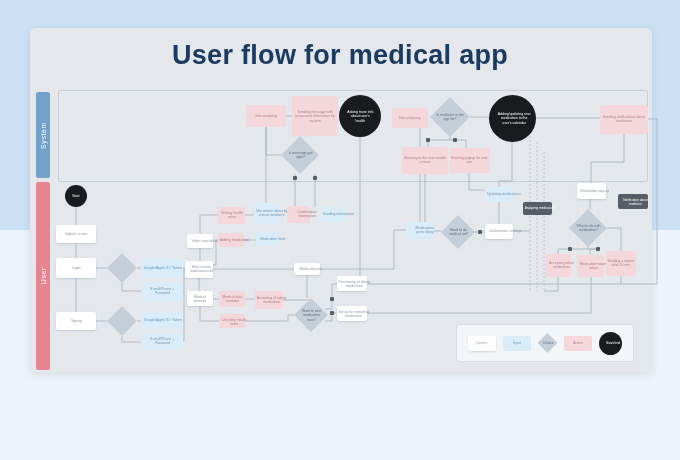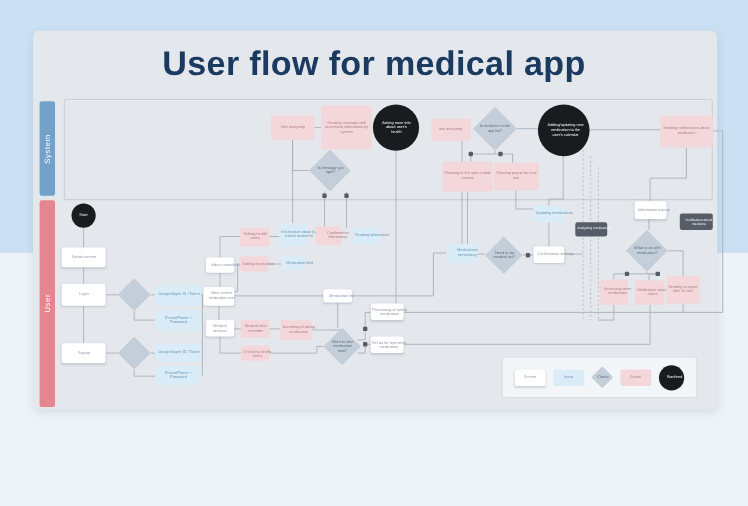--- a/index.html
+++ b/index.html
@@ -10,21 +10,21 @@
     --region_border:#c9cfd7; --legend_bg:#f3f6f9; --legend_border:#d8dde3;
     --t_screen:#8d98a8; --t_input:#6e96b5; --t_action:#b17d88; --t_choice:#5c6c7e;
   }
   html,body{margin:0;padding:0;background:#dfe9f2;}
   .page{position:relative;width:680px;height:460px;overflow:hidden;
     font-family:"Liberation Sans",sans-serif;
     background:linear-gradient(to bottom,var(--bg_top) 0,var(--bg_top) 230px,var(--bg_bottom) 230px,var(--bg_bottom) 100%);}
   .card{position:absolute;left:30px;top:28px;width:622px;height:344px;background:var(--card);
     border-radius:6px;box-shadow:0 2px 8px rgba(100,120,140,.18);}
   .title{position:absolute;left:0;top:40px;width:680px;margin:0;text-align:center;
-    font-size:31px;font-weight:600;letter-spacing:.3px;color:var(--title);}
+    font-size:27px;font-weight:600;letter-spacing:.3px;color:var(--title);}
   .lane-bar{position:absolute;width:14px;border-radius:2px;display:flex;align-items:center;justify-content:center;}
   .lane-bar span{writing-mode:vertical-rl;transform:rotate(180deg);color:#fff;font-size:7px;letter-spacing:.6px;}
   .lane-bar.system{left:36px;top:92px;height:86px;background:var(--lane_system);}
   .lane-bar.user{left:36px;top:182px;height:188px;background:var(--lane_user);}
   .lane-region{position:absolute;left:58px;top:90px;width:588px;height:90px;border:1px solid var(--region_border);border-radius:2px;}
   .edges{position:absolute;left:0;top:0;width:680px;height:460px;}
   .edges polyline{fill:none;stroke:var(--connector);stroke-width:.8;}
   .edges polyline.dashed{stroke-dasharray:2 2;stroke:#b3bcc6;}
   .stage{position:absolute;left:0;top:0;width:680px;height:460px;}
   .node{position:absolute;display:grid;place-items:center;border-radius:2px;box-sizing:border-box;overflow:visible;}

